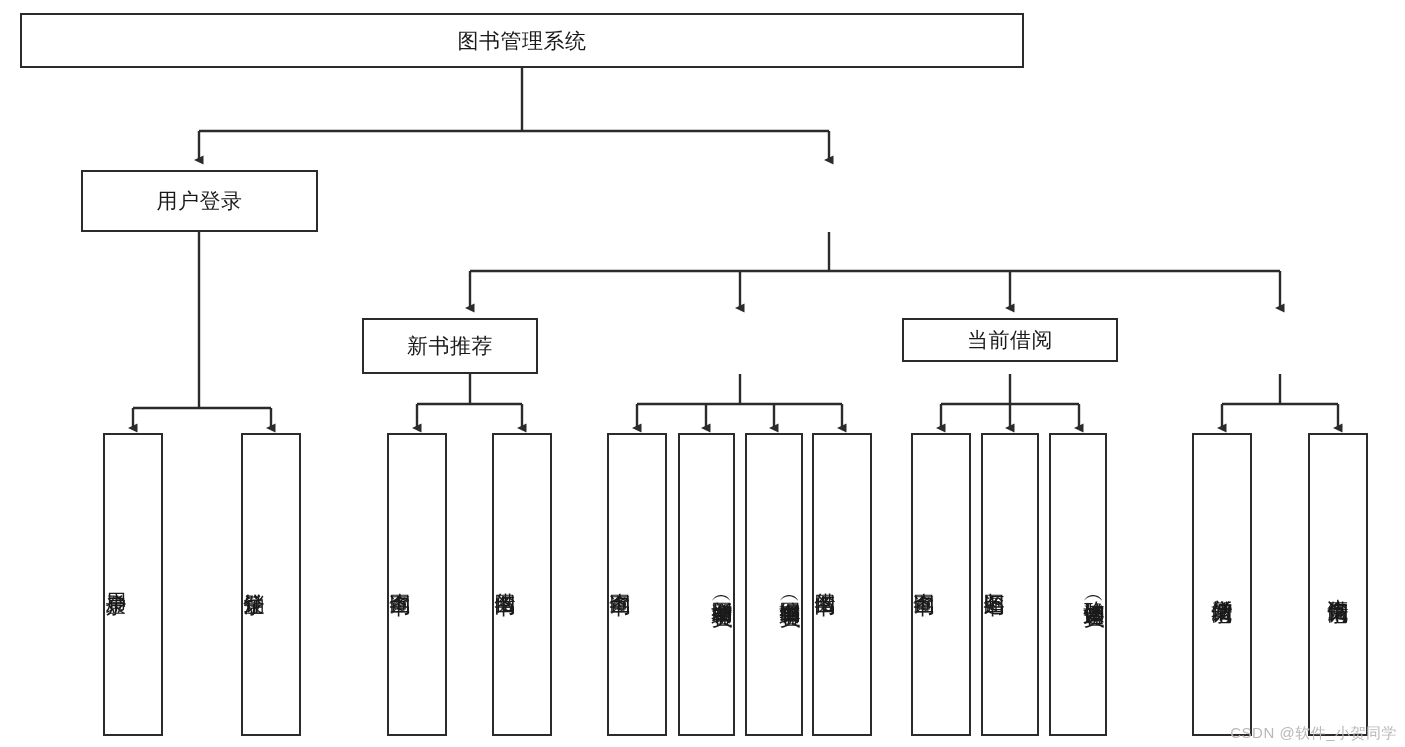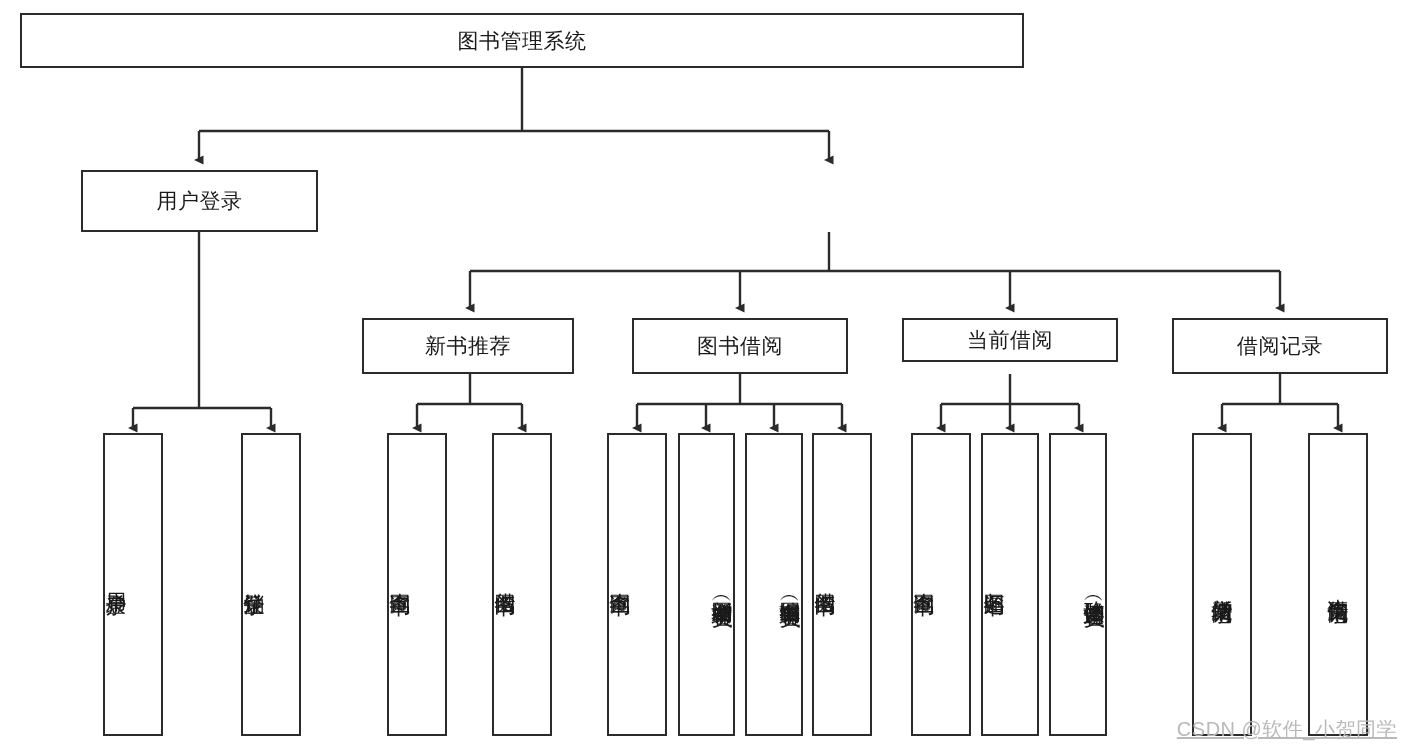--- a/index.html
+++ b/index.html
@@ -56,25 +56,24 @@
     writing-mode: vertical-rl;
     text-orientation: upright;
     display: block;
     white-space: nowrap;
   }
   .node-root { font-size: 22px; text-align: center; }
   .watermark {
     position: absolute;
     right: 8px;
     bottom: 4px;
-    font-size: 20px;
+    font-size: 15px;
     color: #b9b9b9;
     white-space: nowrap;
     letter-spacing: 0.5px;
-    text-decoration: underline;
   }
 </style>
 </head>
 <body>
 
 <div id="diagram-root">
 
   <svg id="edges" viewBox="0 0 1405 747">
     <defs>
       <marker id="arrow" markerWidth="10" markerHeight="10" refX="5" refY="5" orient="auto" markerUnits="userSpaceOnUse">
@@ -127,35 +126,29 @@
 
   <div class="node horiz node-root" style="left:20px; top:13px; width:1004px; height:55px;">
     <span>图书管理系统</span>
   </div>
 
   <div class="node horiz" style="left:81px; top:170px; width:237px; height:62px;">
     <span>用户登录</span>
   </div>
 
 
-  <div class="node horiz" style="left:362px; top:318px; width:212px; height:56px;">
+  <div class="node horiz" style="left:362px; top:318px; width:176px; height:56px;">
     <span>新书推荐</span>
   </div>
 
-  <div class="node horiz" style="left:632px; top:318px; width:216px; height:56px;">
-    <span>图书借阅</span>
-  </div>
 
   <div class="node horiz" style="left:902px; top:318px; width:216px; height:44px;">
     <span>当前借阅</span>
   </div>
 
-  <div class="node horiz" style="left:1172px; top:318px; width:216px; height:56px;">
-    <span>借阅记录</span>
-  </div>
 
   <div class="node vert" style="left:103px; top:433px; width:60px; height:303px;">
     <span class="vtext">用户登录</span>
   </div>
 
   <div class="node vert" style="left:241px; top:433px; width:60px; height:303px;">
     <span class="vtext">注销登录</span>
   </div>
 
   <div class="node vert" style="left:387px; top:433px; width:60px; height:303px;">

